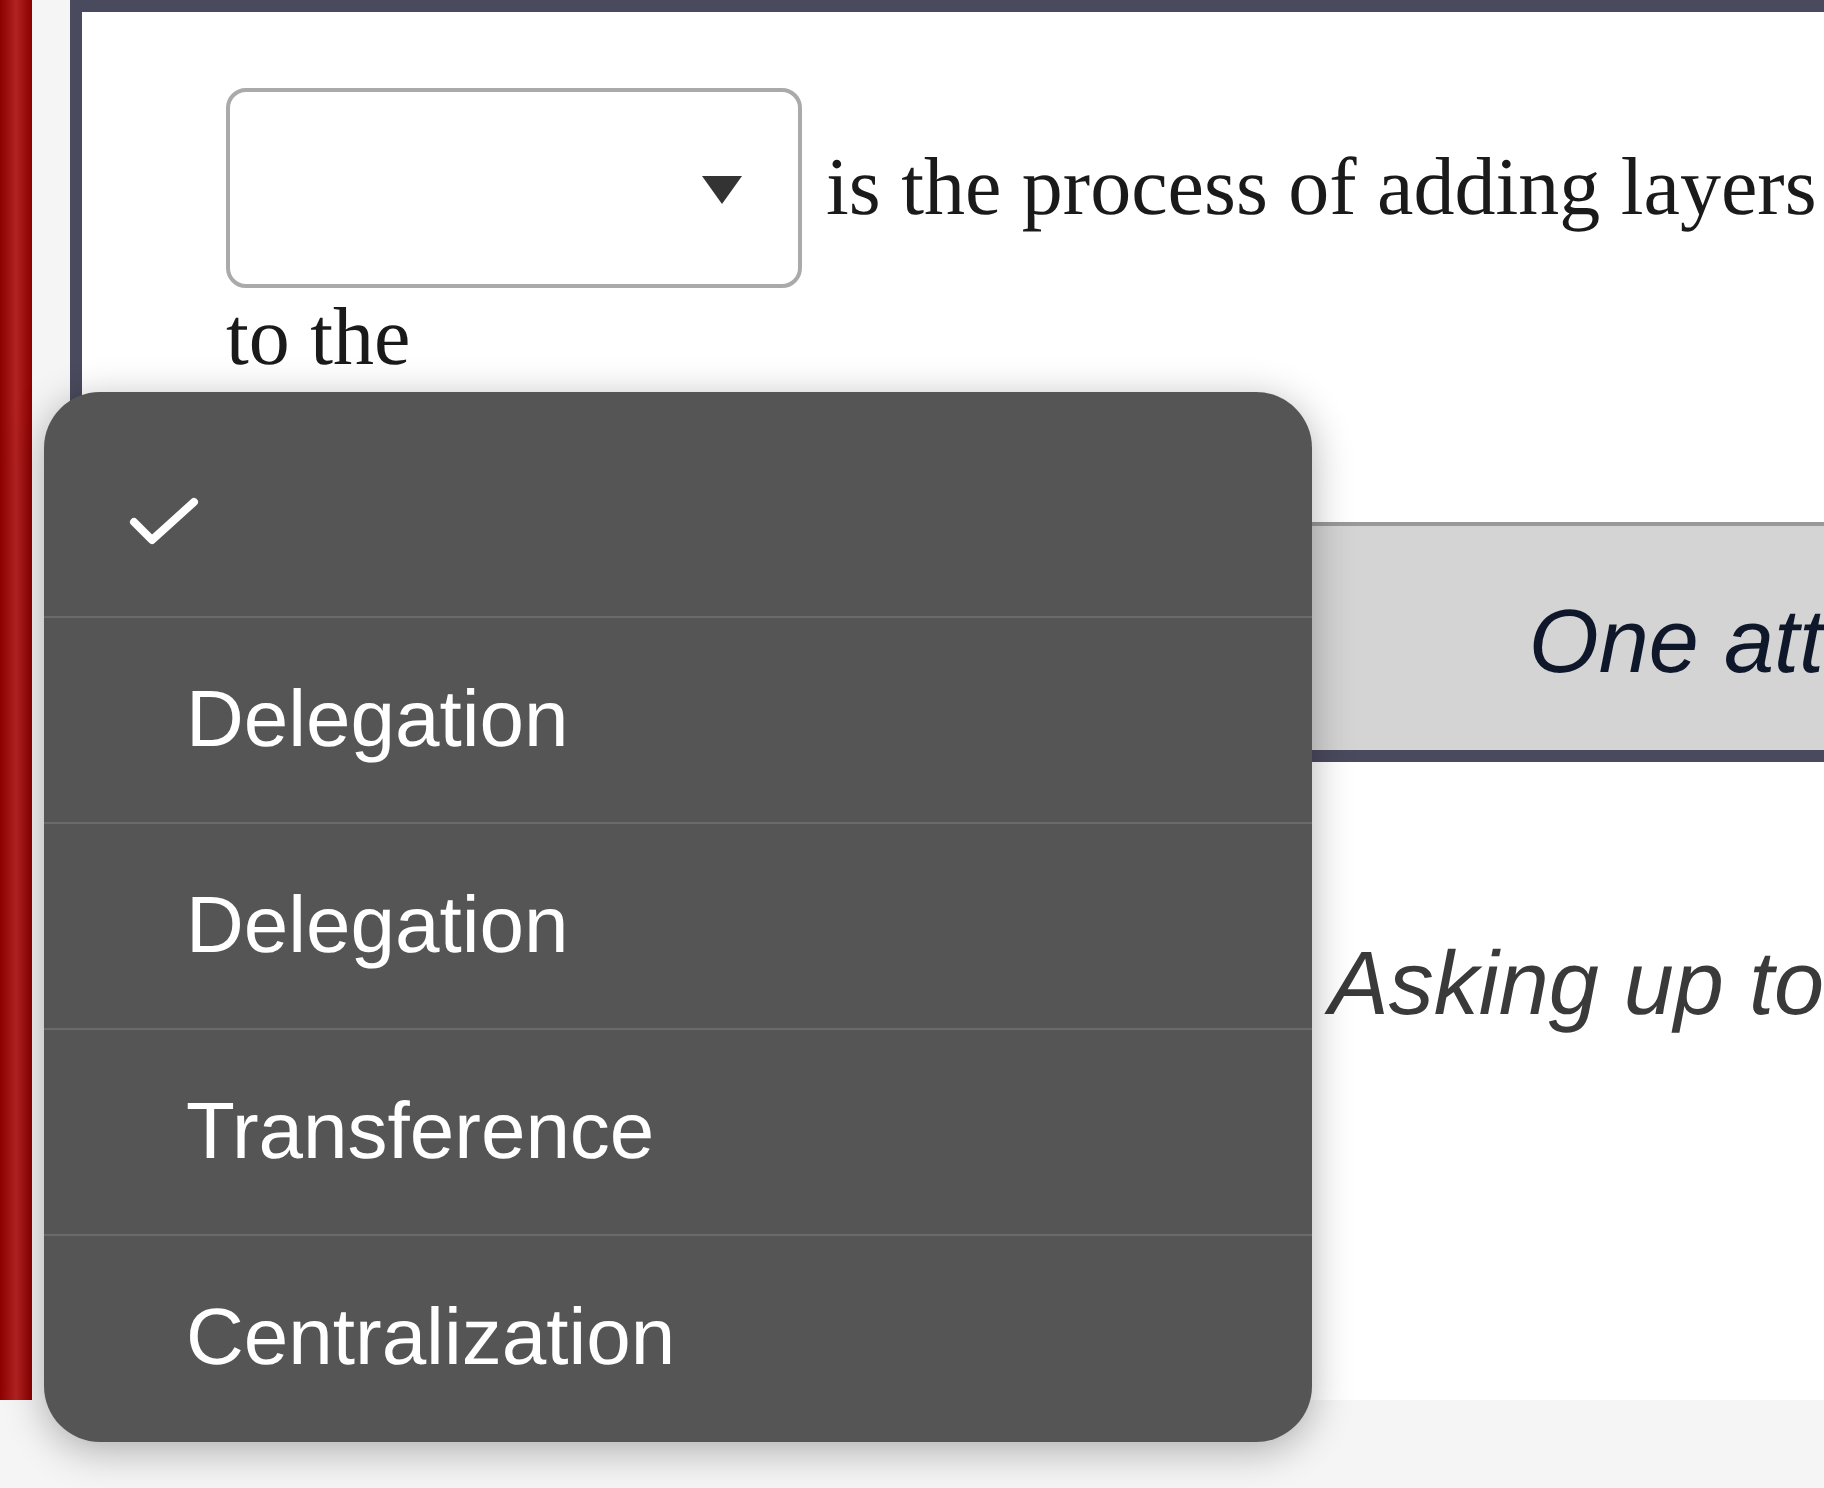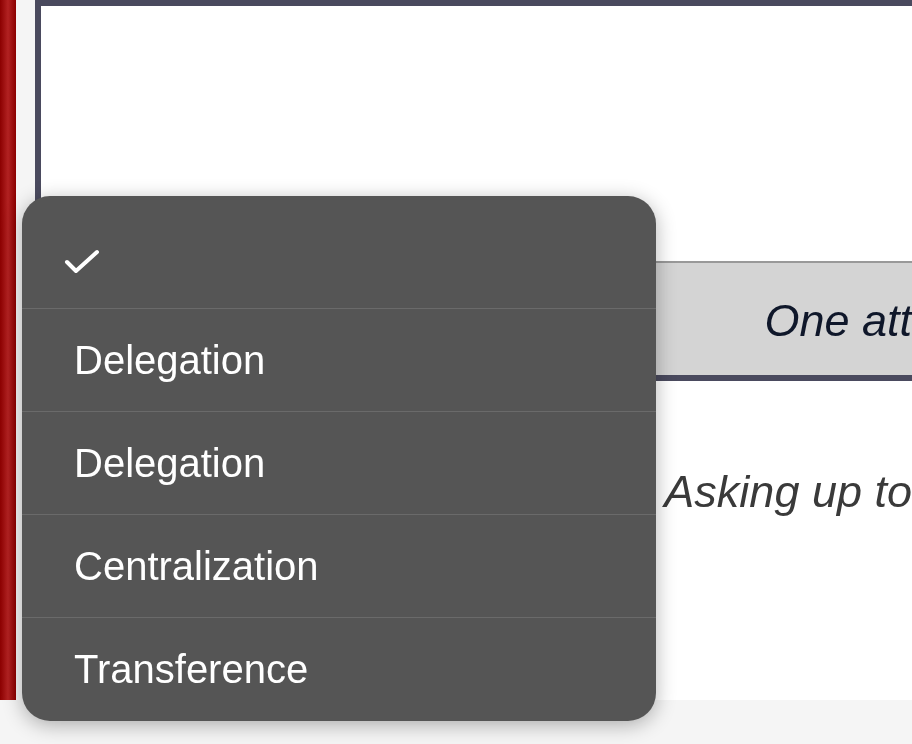--- a/index.html
+++ b/index.html
@@ -113,21 +113,21 @@
       background: #555555;
       border-radius: 28px;
       overflow: hidden;
       box-shadow: 0 4px 20px rgba(0,0,0,0.3);
       z-index: 100;
     }
     .dropdown-item {
       height: 103px;
       display: flex;
       align-items: center;
-      padding-left: 52px;
+      padding-left: 71px;
       font-size: 40px;
       color: #ffffff;
       font-family: -apple-system, Arial, sans-serif;
       border-bottom: 1px solid #6a6a6a;
       cursor: pointer;
       position: relative;
     }
     .dropdown-item:first-child {
       height: 113px;
     }
@@ -147,20 +147,28 @@
       height: 100%;
     }
   </style>
 </head>
 <body>
 
 <div class="left-bar"></div>
 
 <div class="content-area">
 
+  <div class="question-box">
+    <div class="dropdown-select">
+      <span></span>
+      <div class="dropdown-caret"></div>
+    </div>
+    <span class="question-text-1"> is the process of adding layers to the</span>
+    <span class="question-text-2">organizational hierarchy.</span>
+  </div>
 
   <div class="status-bar">
     <span class="status-text">One att</span>
   </div>
 
   <span class="hint-text">y. Asking up to</span>
 
 </div>
 
 <div class="dropdown-menu">
@@ -172,18 +180,18 @@
     </div>
     <span></span>
   </div>
   <div class="dropdown-item">
     <span>Delegation</span>
   </div>
   <div class="dropdown-item">
     <span>Delegation</span>
   </div>
   <div class="dropdown-item">
-    <span>Centralization</span>
+    <span>Transference</span>
   </div>
   <div class="dropdown-item">
-    <span>Transference</span>
+    <span>Centralization</span>
   </div>
 </div>
 
 </body></html>

